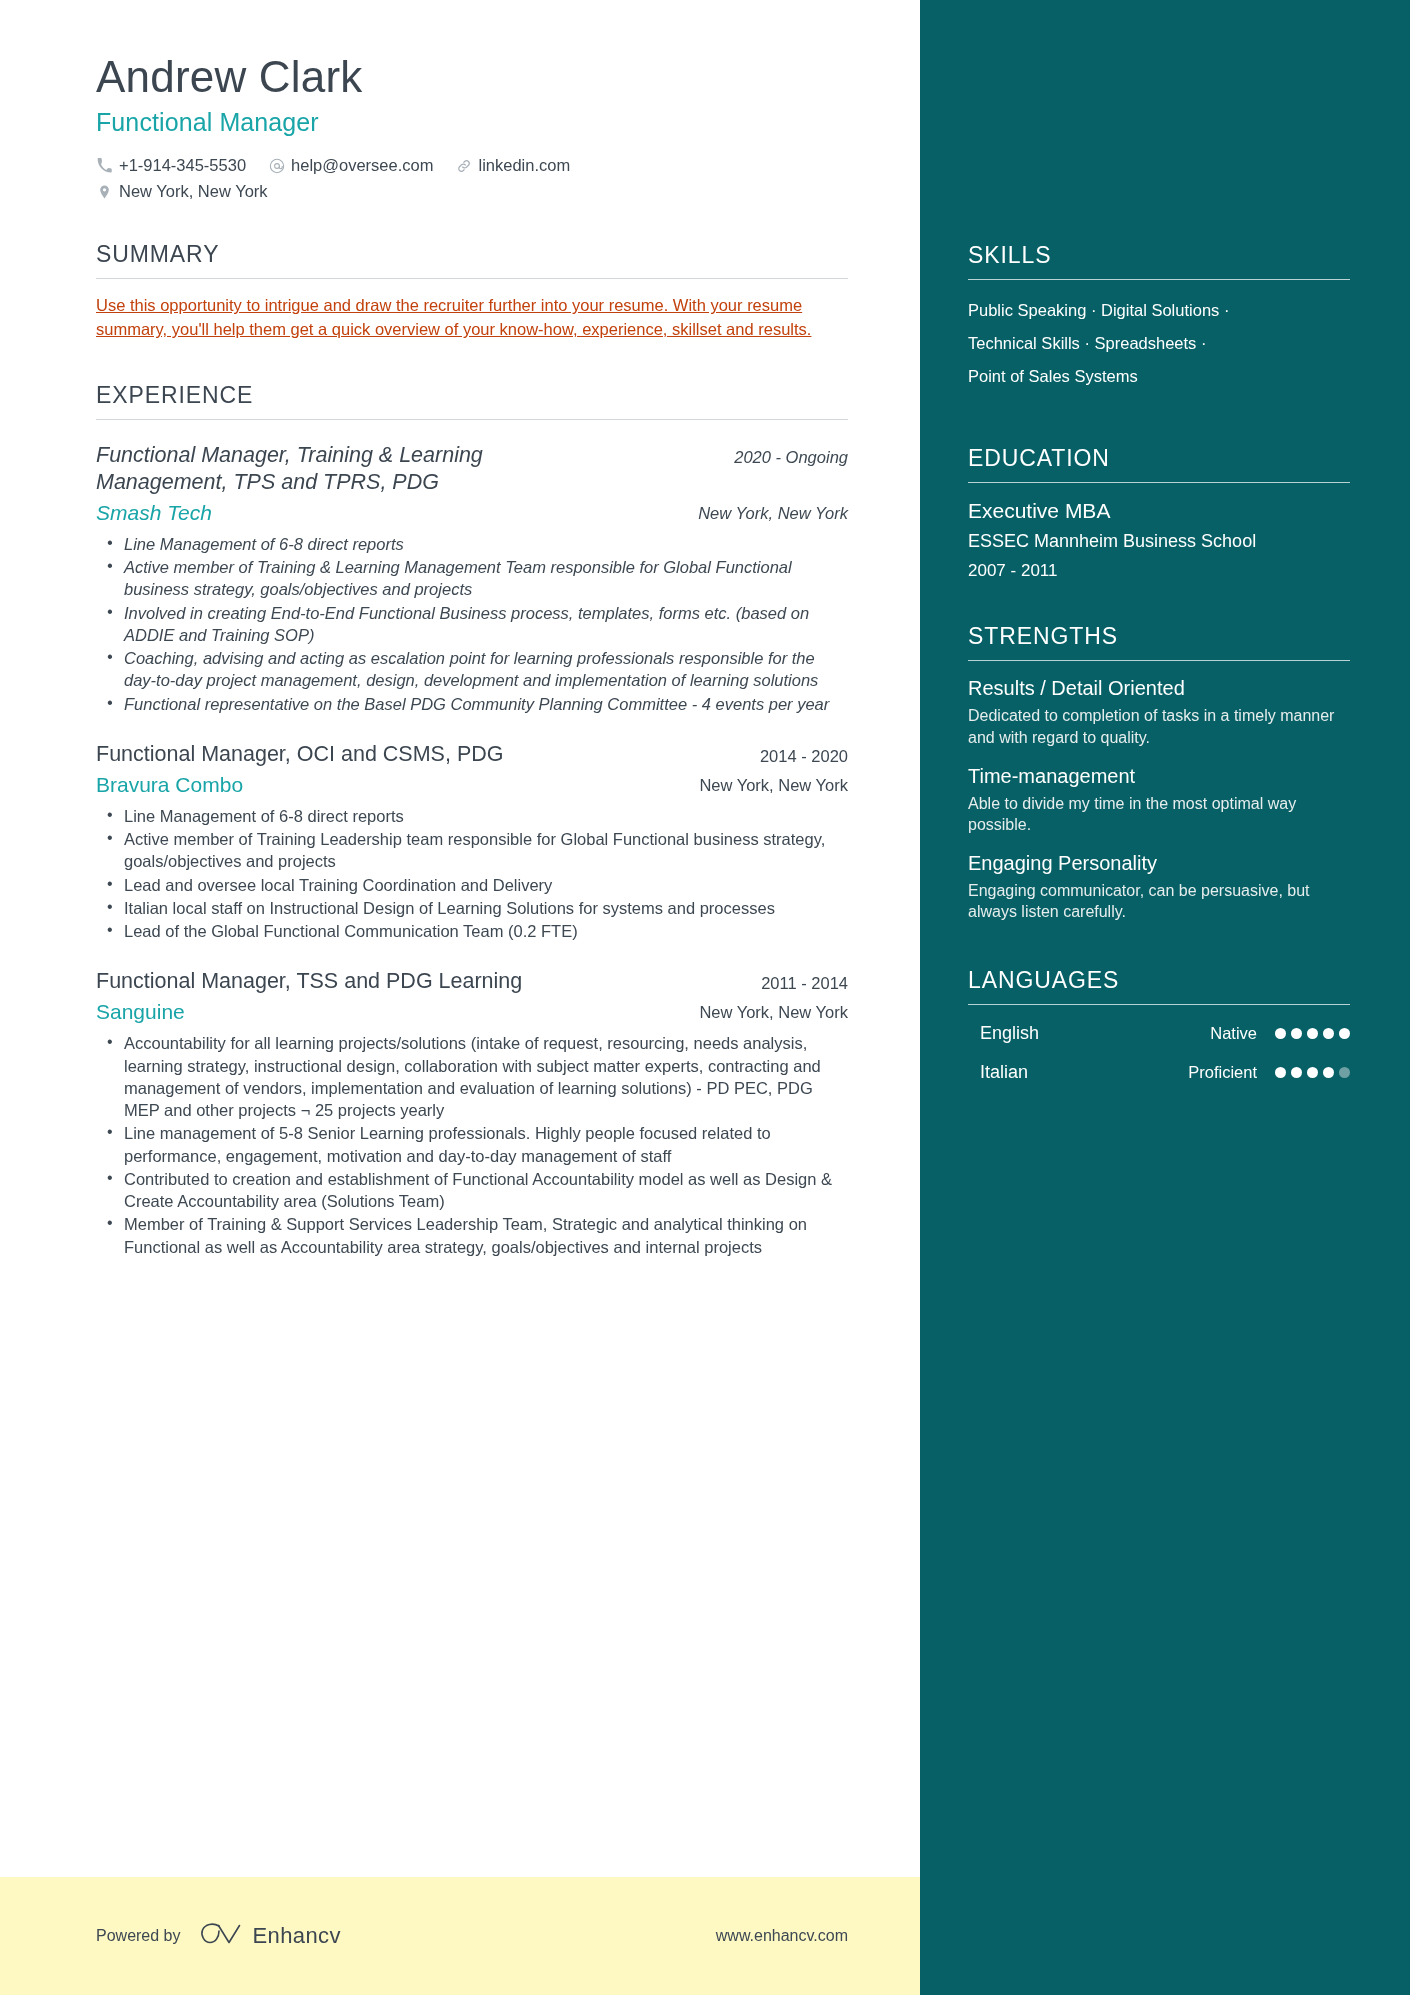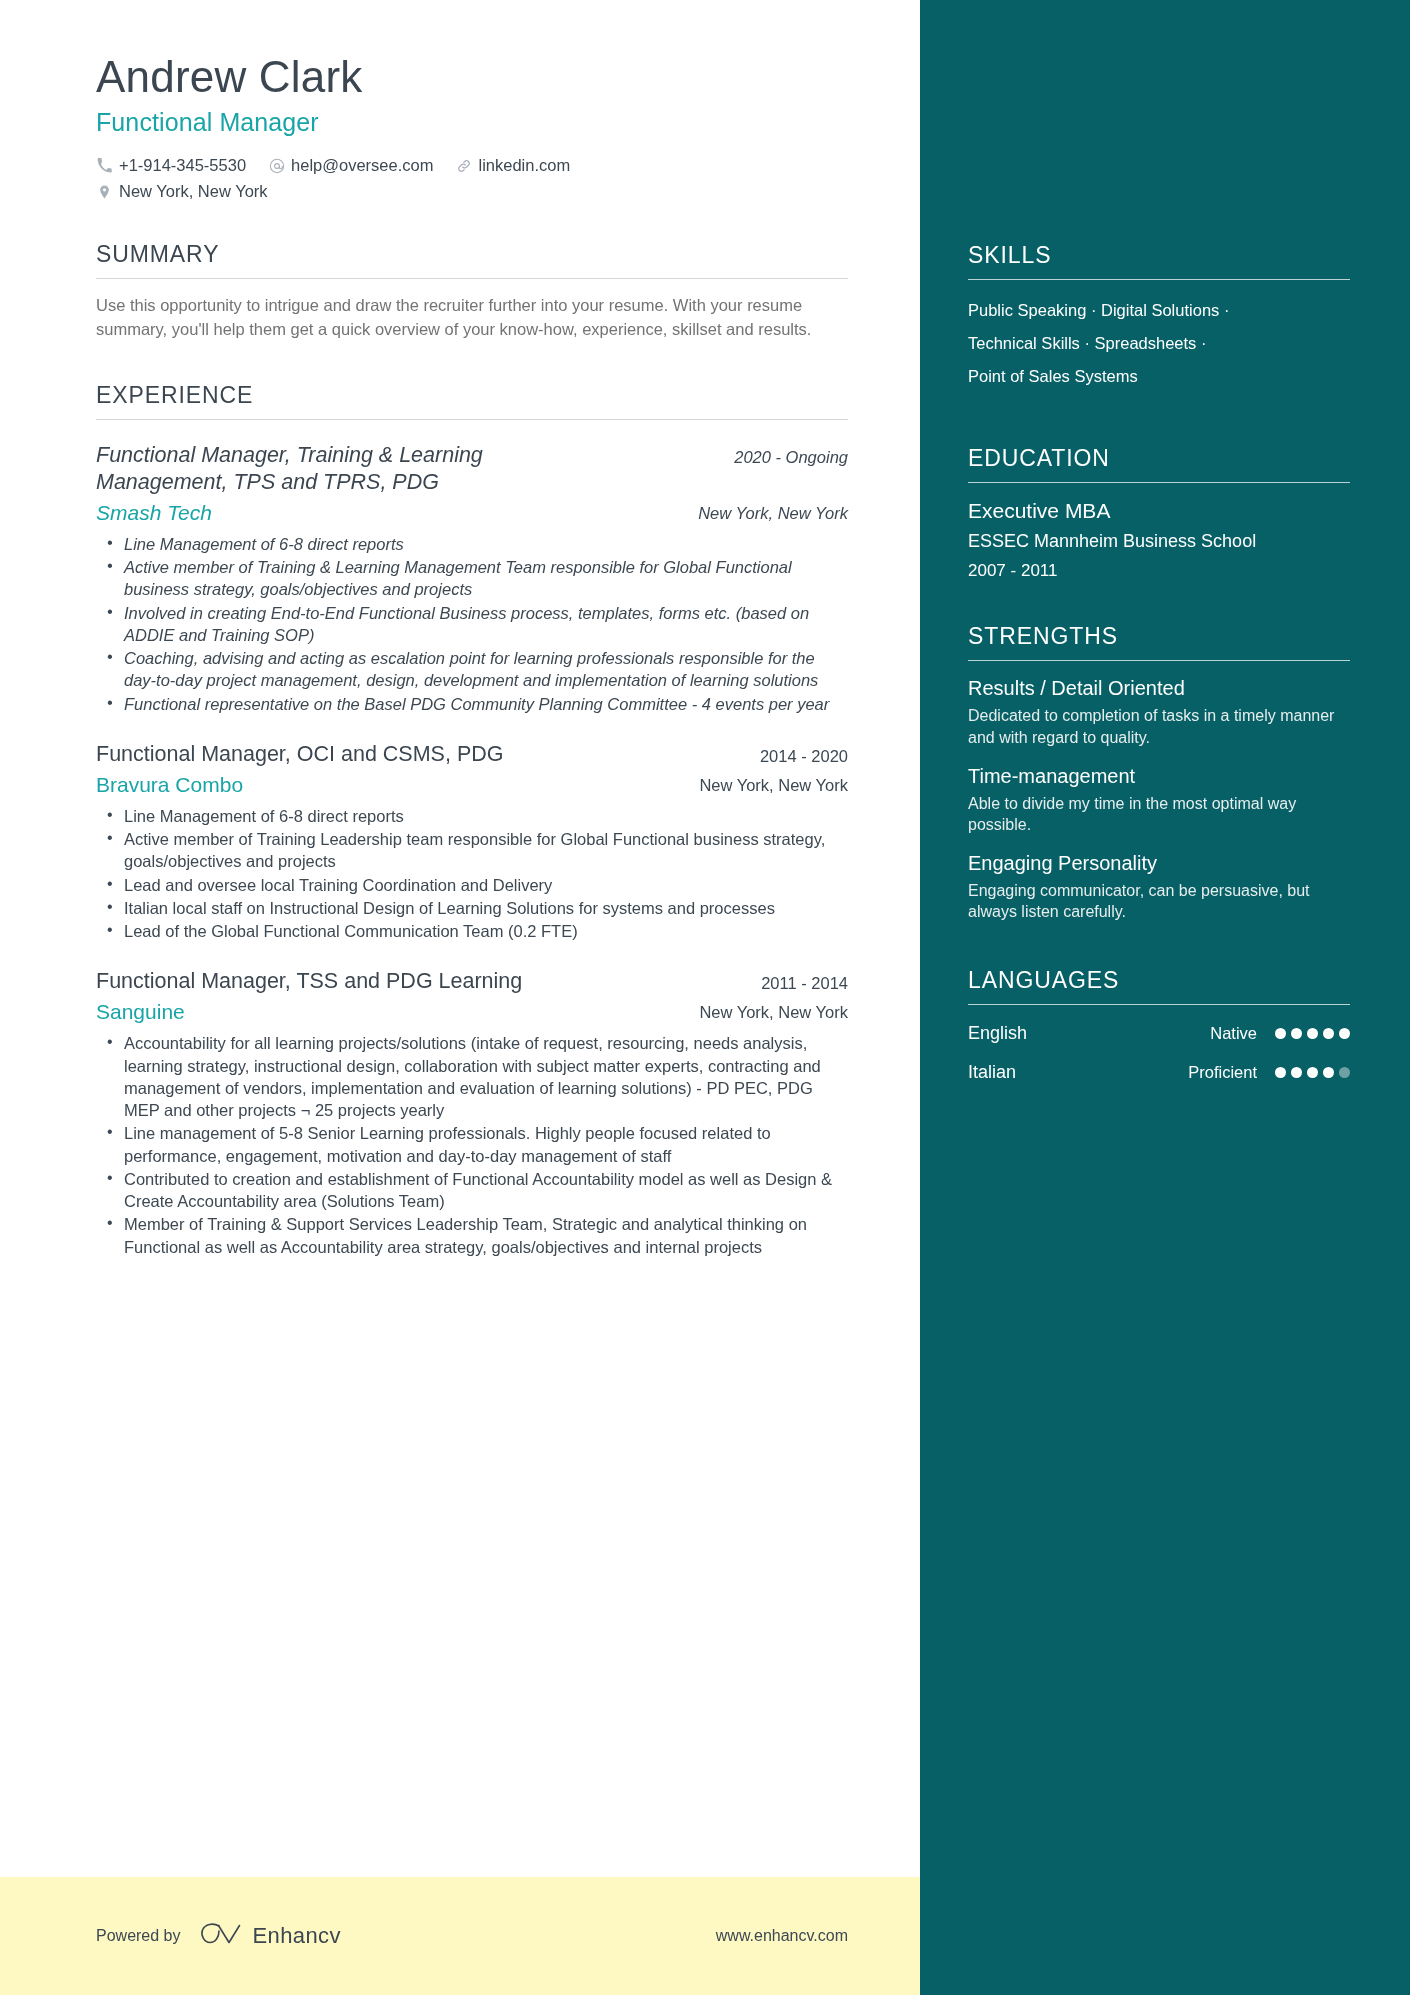--- a/index.html
+++ b/index.html
@@ -86,21 +86,22 @@
   .rule {
     height: 1px;
     background: #d4d8da;
     width: 100%;
   }
 
   .summary-text {
     margin-top: 15px;
     font-size: 16.5px;
     line-height: 1.45;
-    color: #737373;
+    color: #c2410c;
+    text-decoration: underline;
   }
 
   .exp-entry { margin-top: 26px; }
   .exp-entry.first { margin-top: 22px; font-style: italic; }
 
   .exp-head {
     display: flex;
     justify-content: space-between;
     align-items: flex-start;
   }
@@ -221,20 +222,21 @@
 
   .lang-row {
     display: flex;
     align-items: center;
     margin-top: 18px;
   }
   .lang-name {
     font-size: 18px;
     width: 110px;
     color: #ffffff;
+    margin-left: 12px;
   }
   .lang-level {
     font-size: 16.5px;
     flex: 1;
     text-align: right;
     padding-right: 18px;
     color: #ffffff;
   }
   .dots { display: flex; gap: 5px; flex: none; }
   .dot {

